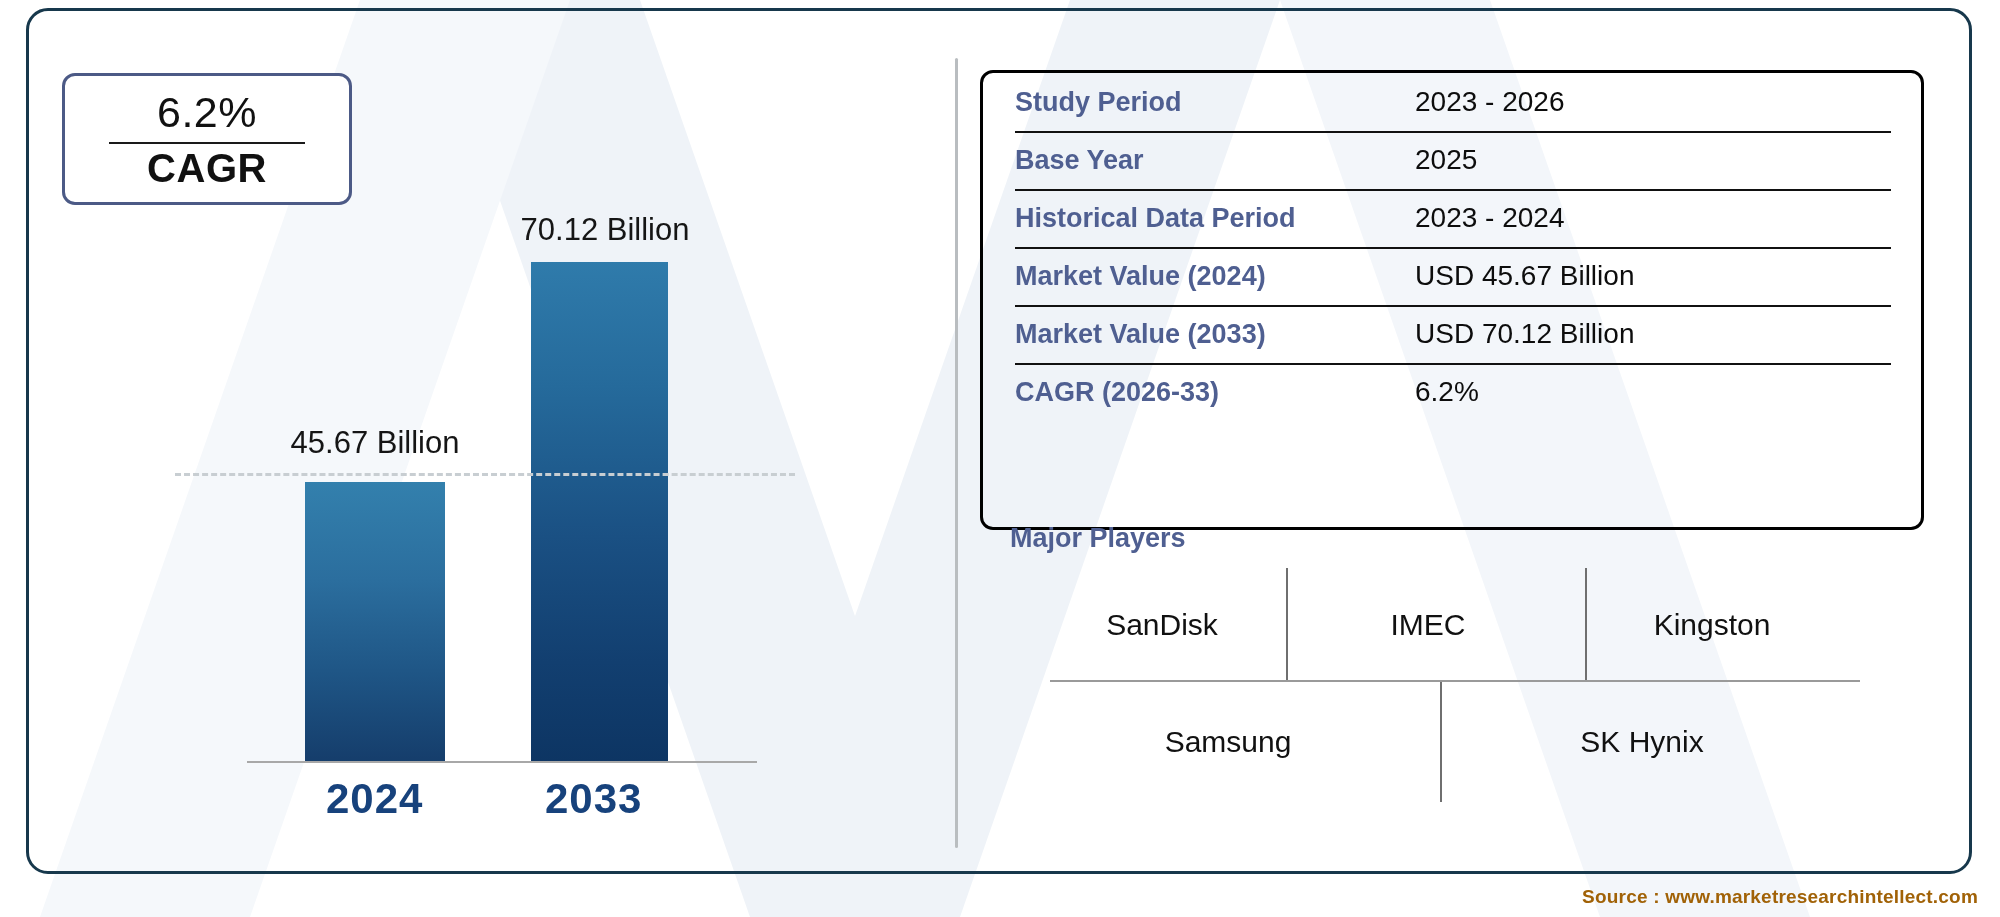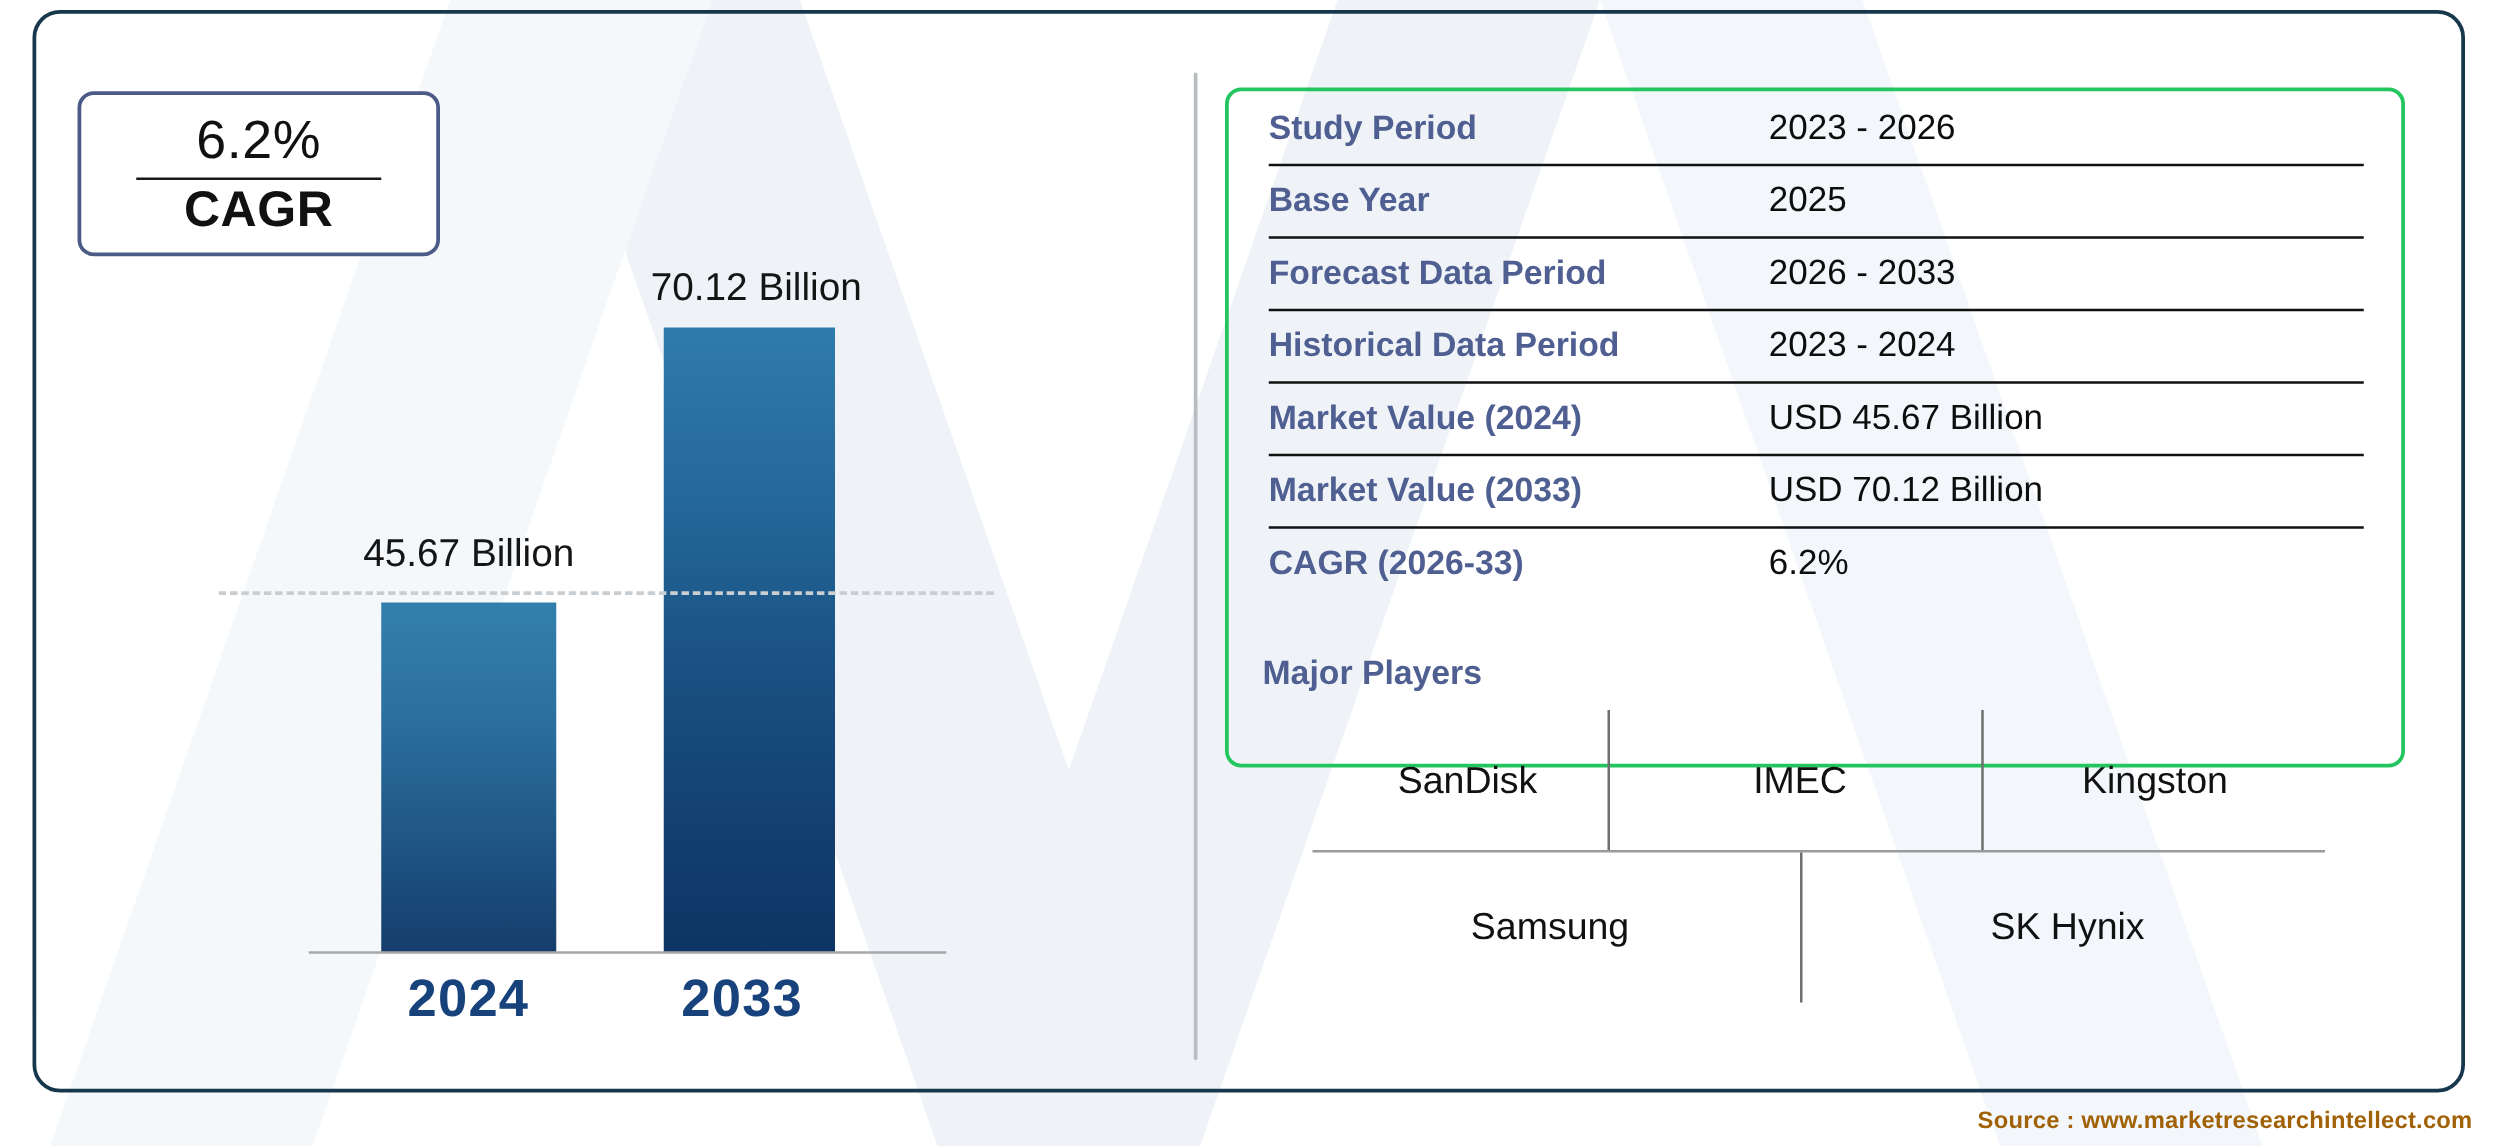--- a/index.html
+++ b/index.html
@@ -156,22 +156,22 @@
   }
   .year-2024 { left: 326px; top: 775px; }
   .year-2033 { left: 545px; top: 775px; }
 
   
   .info-card {
     position: absolute;
     left: 980px;
     top: 70px;
     width: 944px;
-    height: 544px;
-    border: 3px solid #22c55e;
+    height: 460px;
+    border: 3px solid #000000;
     border-radius: 13px;
     box-sizing: border-box;
     background: transparent;
     z-index: 3;
     padding: 0;
   }
   .info-row {
     position: relative;
     display: flex;
     align-items: center;
@@ -237,21 +237,20 @@
   .vline-b { left: 575px; top: 8px;   height: 112px; }
   .vline-c { left: 430px; top: 122px; height: 120px; }
 
   .player-name {
     position: absolute;
     font-size: 30px;
     color: #111111;
     white-space: nowrap;
     text-align: center;
     transform: translateX(-50%);
-    margin-left: 12px;
   }
   .p-sandisk  { left: 152px; top: 48px; }
   .p-imec     { left: 418px; top: 48px; }
   .p-kingston { left: 702px; top: 48px; }
   .p-samsung  { left: 218px; top: 165px; }
   .p-skhynix  { left: 632px; top: 165px; }
 
   
   .source-text {
     position: absolute;
@@ -304,24 +303,20 @@
   <div class="info-card">
     <div class="info-row">
       <div class="info-key">Study Period</div>
       <div class="info-val">2023 - 2026</div>
     </div>
     <div class="info-row">
       <div class="info-key">Base Year</div>
       <div class="info-val">2025</div>
     </div>
     <div class="info-row">
-      <div class="info-key">Forecast Data Period</div>
-      <div class="info-val">2026 - 2033</div>
-    </div>
-    <div class="info-row">
       <div class="info-key">Historical Data Period</div>
       <div class="info-val">2023 - 2024</div>
     </div>
     <div class="info-row">
       <div class="info-key">Market Value (2024)</div>
       <div class="info-val">USD 45.67 Billion</div>
     </div>
     <div class="info-row">
       <div class="info-key">Market Value (2033)</div>
       <div class="info-val">USD 70.12 Billion</div>

